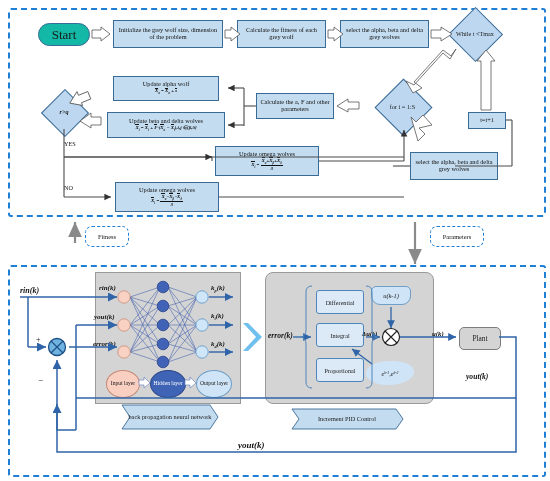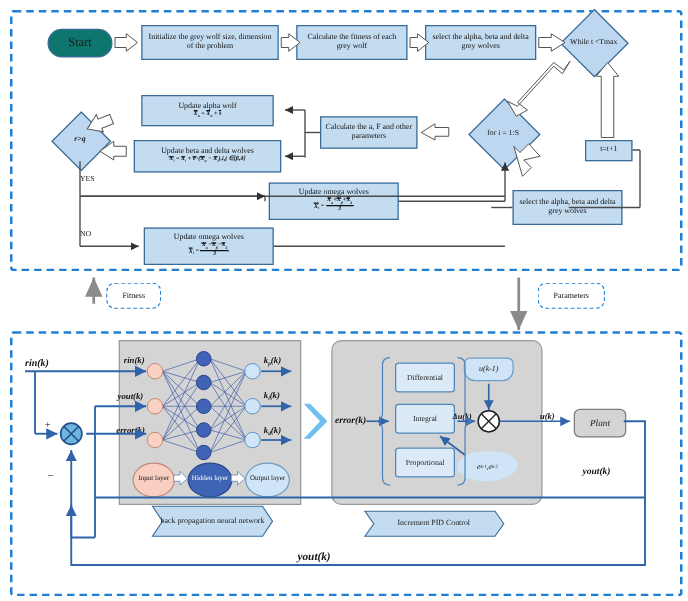--- a/index.html
+++ b/index.html
@@ -12,24 +12,24 @@
   .abs{position:absolute;box-sizing:border-box;}
 
   .dashbox{position:absolute;border:2px dashed #1f7fd4;border-radius:3px;}
 
   .pbox{position:absolute;box-sizing:border-box;
         background:#c3dcf0;border:1px solid #3a6a96;
         display:flex;align-items:center;justify-content:center;
         text-align:center;line-height:1.08;
         font-size:6.3px;color:#111;padding:1px 2px;}
 
-  .startbox{position:absolute;box-sizing:border-box;background:#0f766e;
+  .startbox{position:absolute;box-sizing:border-box;background:#14b8a6;
         border:1px solid #3a6a96;border-radius:14px;
         display:flex;align-items:center;justify-content:center;
-        font-size:10px;}
+        font-size:13px;}
 
   .diamond{position:absolute;background:#bcd7ef;border:1px solid #3a6a96;
         transform:rotate(45deg);}
   .dlabel{position:absolute;display:flex;align-items:center;
         justify-content:center;text-align:center;font-size:6.2px;
         line-height:1.1;}
 
   .lbl{position:absolute;font-size:6.2px;color:#111;white-space:nowrap;}
   .ital{font-style:italic;font-weight:bold;}
 
@@ -50,21 +50,21 @@
   .pidcell{position:absolute;background:#dceaf7;border:1px solid #4e86bb;
        border-radius:3px;display:flex;align-items:center;justify-content:center;
        font-size:6.2px;}
 
   .nnlayer{position:absolute;border-radius:50%;
        display:flex;align-items:center;justify-content:center;
        text-align:center;font-size:5.6px;line-height:1.05;}
 
   .plantbox{position:absolute;background:#d4d4d4;border:1px solid #7d7d7d;
        border-radius:5px;display:flex;align-items:center;justify-content:center;
-       font-size:7.4px;font-style:italic;}
+       font-size:7.4px;}
 
   .banner{position:absolute;display:flex;align-items:center;
        justify-content:center;text-align:center;font-size:6.3px;line-height:1.1;}
 
   .mathline{font-size:4.9px;}
   .frac{display:inline-block;vertical-align:middle;text-align:center;}
   .frac .num{display:block;border-bottom:.5px solid #111;padding:0 1px;}
   .frac .den{display:block;padding:0 1px;}
   sub{font-size:.62em;}
   .ovl{position:relative;}

